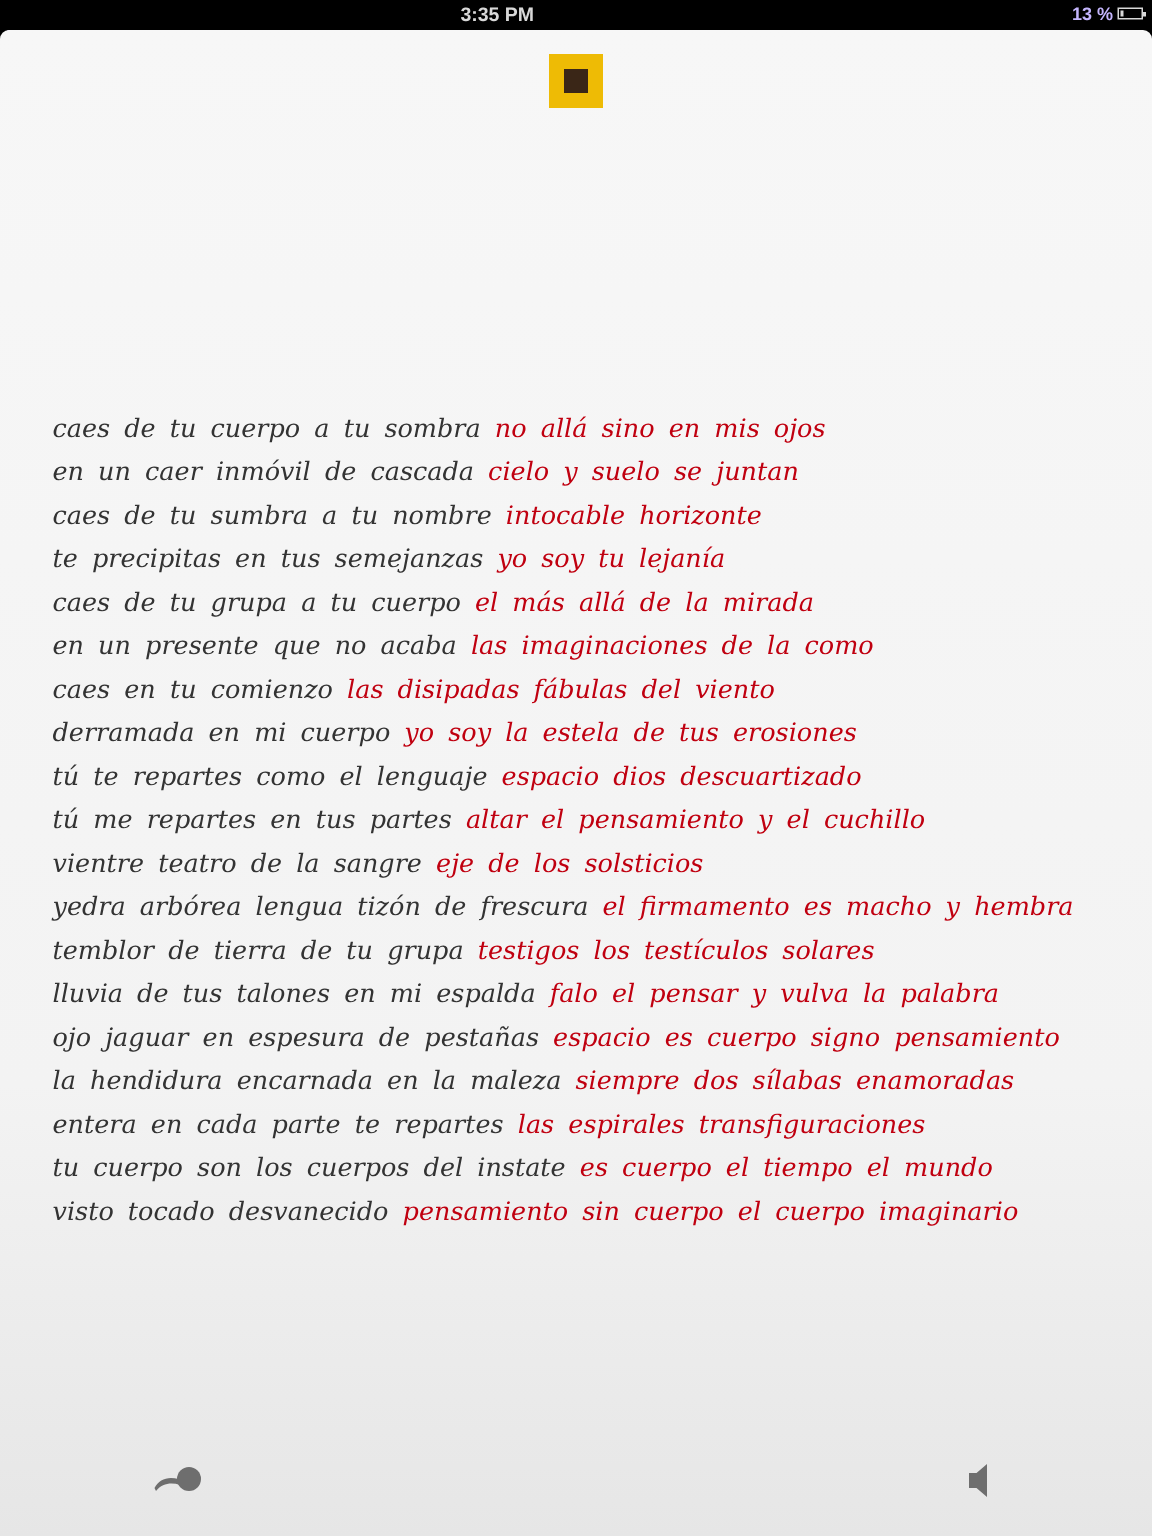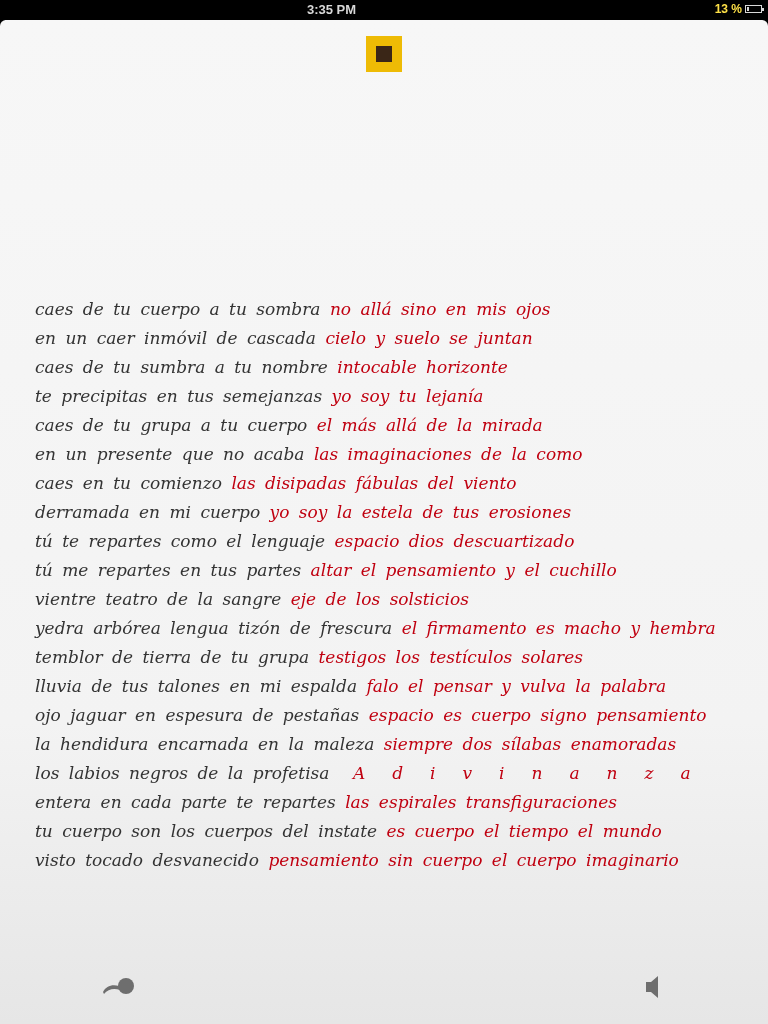--- a/index.html
+++ b/index.html
@@ -1,29 +1,29 @@
 <!DOCTYPE html>
 <html><head>
 <meta charset="utf-8">
 <style>
   html, body { margin:0; padding:0; }
   body { width:768px; height:1024px; background:#000; overflow:hidden; position:relative; font-family:"DejaVu Serif", serif; }
   .statusbar { position:absolute; left:0; top:0; width:768px; height:20px; background:#000; color:#fff; font-family:"Liberation Sans", sans-serif; font-size:13px; font-weight:bold; }
   .sb-left { position:absolute; left:4px; top:17px; color:#c4b5fd; }
   .sb-center { position:absolute; left:0; width:663px; top:2px; text-align:center; color:#d8d8d8; }
-  .sb-right { position:absolute; right:6px; top:2px; display:flex; align-items:center; gap:3px; color:#fde047; font-size:12px; }
+  .sb-right { position:absolute; right:6px; top:2px; display:flex; align-items:center; gap:3px; color:#c4b5fd; font-size:12px; }
   .battery { width:17px; height:8px; border:1px solid #d8d8d8; position:relative; box-sizing:border-box; }
   .battery::after { content:""; position:absolute; right:-3px; top:2px; width:2px; height:3px; background:#d8d8d8; }
   .battery .fill { position:absolute; left:1px; top:1px; width:2px; height:4px; background:#d8d8d8; }
   .page { position:absolute; left:0; top:20px; width:768px; height:1004px; background:linear-gradient(#f7f7f7, #f3f3f3 70%, #e6e6e6); border-radius:6px 6px 0 0; }
   .logo { position:absolute; left:366px; top:16px; width:36px; height:36px; background:#eebb05; }
   .logo .inner { position:absolute; left:10px; top:10px; width:16px; height:16px; background:#3a2617; }
   .intro { position:absolute; left:0; top:92px; width:768px; text-align:center; color:#3a3a3a; font-weight:bold; font-size:17px; }
   .intro div { height:40px; line-height:24px; }
-  .poem { position:absolute; left:35px; top:253px; font-style:italic; font-size:17px; color:#333;margin-top:23px; }
+  .poem { position:absolute; left:35px; top:253px; font-style:italic; font-size:17px; color:#333; }
   .line { height:29px; line-height:26px; white-space:nowrap; word-spacing:4px; }
   .red { color:#c00010; }
   .spaced { letter-spacing:27px; margin-left:14px; }
   .bottom-left { position:absolute; left:102px; top:956px; width:36px; height:22px; }
   .bottom-right { position:absolute; left:645px; top:954px; width:20px; height:26px; }
 </style>
 </head>
 <body>
 
 <div class="statusbar">
@@ -53,21 +53,20 @@
       <div class="line"><span>caes en tu comienzo</span> <span class="red">las disipadas fábulas del viento</span></div>
       <div class="line"><span>derramada en mi cuerpo</span> <span class="red">yo soy la estela de tus erosiones</span></div>
       <div class="line"><span>tú te repartes como el lenguaje</span> <span class="red">espacio dios descuartizado</span></div>
       <div class="line"><span>tú me repartes en tus partes</span> <span class="red">altar el pensamiento y el cuchillo</span></div>
       <div class="line"><span>vientre teatro de la sangre</span> <span class="red">eje de los solsticios</span></div>
       <div class="line"><span>yedra arbórea lengua tizón de frescura</span> <span class="red">el firmamento es macho y hembra</span></div>
       <div class="line"><span>temblor de tierra de tu grupa</span> <span class="red">testigos los testículos solares</span></div>
       <div class="line"><span>lluvia de tus talones en mi espalda</span> <span class="red">falo el pensar y vulva la palabra</span></div>
       <div class="line"><span>ojo jaguar en espesura de pestañas</span> <span class="red">espacio es cuerpo signo pensamiento</span></div>
       <div class="line"><span>la hendidura encarnada en la maleza</span> <span class="red">siempre dos sílabas enamoradas</span></div>
-      <div class="line"><span>los labios negros de la profetisa</span> <span class="red spaced">Adivinanza</span></div>
       <div class="line"><span>entera en cada parte te repartes</span> <span class="red">las espirales transfiguraciones</span></div>
       <div class="line"><span>tu cuerpo son los cuerpos del instate</span> <span class="red">es cuerpo el tiempo el mundo</span></div>
       <div class="line"><span>visto tocado desvanecido</span> <span class="red">pensamiento sin cuerpo el cuerpo imaginario</span></div>
     </div>
 
   <div class="bottom-left">
     <svg width="36" height="22" viewBox="0 0 36 22">
       <circle cx="24" cy="10" r="8" fill="#6e6e6e"></circle>
       <path d="M1 16 C4 10, 10 8, 17 10 L18 14 C12 12, 6 13, 2 18 Z" fill="#6e6e6e"></path>
     </svg>

